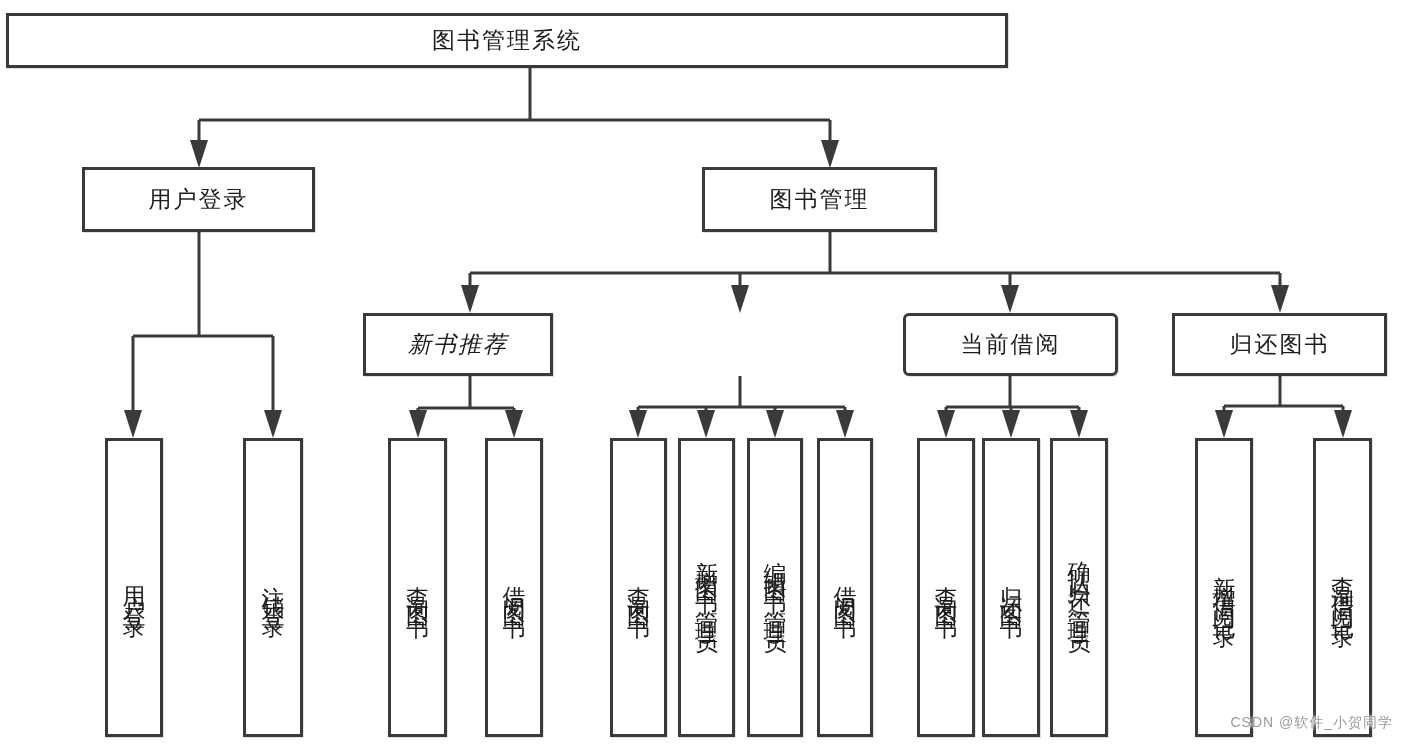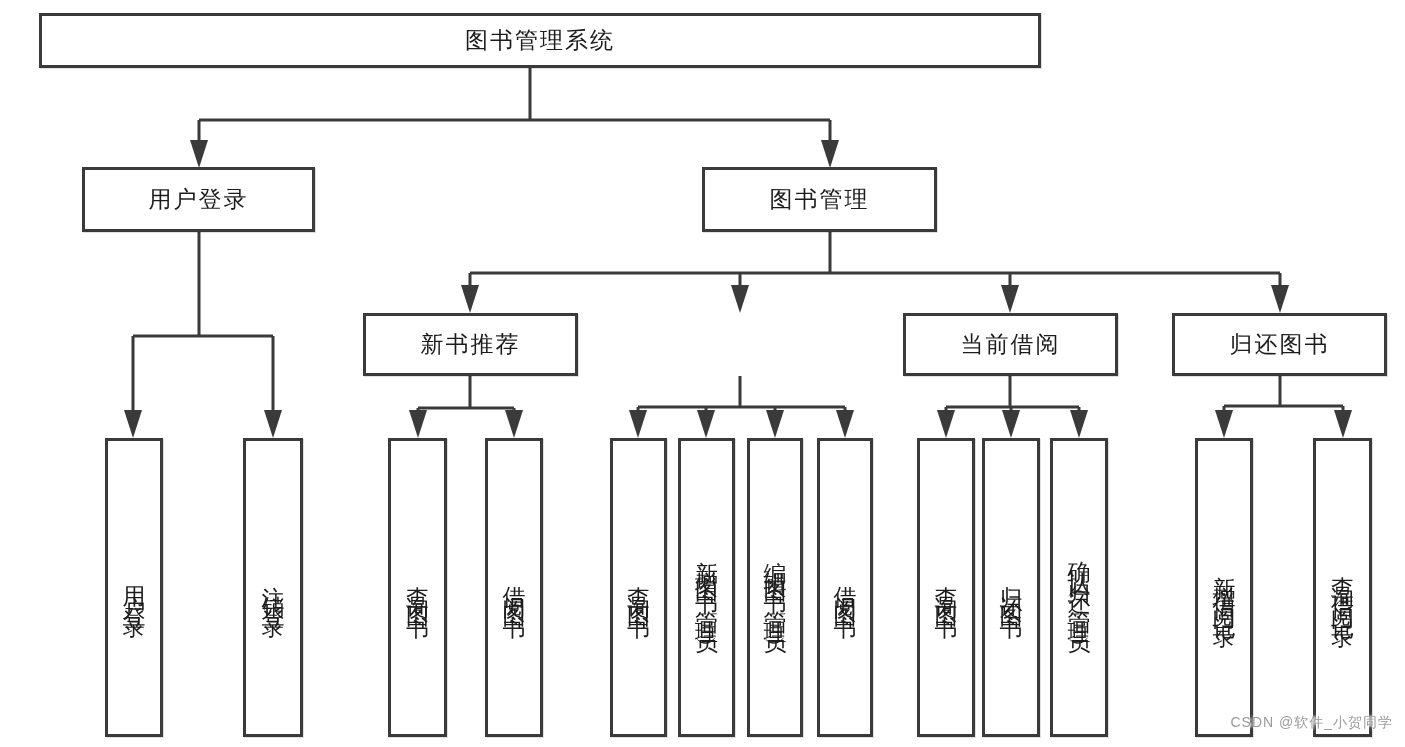--- a/index.html
+++ b/index.html
@@ -96,35 +96,35 @@
       <polygon points="1002,410 1020,410 1011,438"></polygon>
       <polygon points="1070,410 1088,410 1079,438"></polygon>
     </g>
     <g>
       <path d="M1280 376 V406 M1224 406 H1343 M1224 406 V412 M1343 406 V412"></path>
       <polygon points="1215,410 1233,410 1224,438"></polygon>
       <polygon points="1334,410 1352,410 1343,438"></polygon>
     </g>
   </svg>
 
-  <div class="box" style="left:39px; top:13px; width:1002px; height:55px;">
+  <div class="box" style="left:6px; top:13px; width:1002px; height:55px;">
     <span class="lbl">图书管理系统</span>
   </div>
 
   <div class="box" style="left:82px; top:167px; width:233px; height:65px;">
     <span class="lbl">用户登录</span>
   </div>
   <div class="box" style="left:702px; top:167px; width:235px; height:65px;">
     <span class="lbl">图书管理</span>
   </div>
 
-  <div class="box" style="left:363px; top:313px; width:215px; height:63px;">
+  <div class="box" style="left:363px; top:313px; width:190px; height:63px;font-style:italic;">
     <span class="lbl">新书推荐</span>
   </div>
-  <div class="box" style="left:903px; top:313px; width:215px; height:63px;">
+  <div class="box" style="left:903px; top:313px; width:215px; height:63px;border-radius:6px;">
     <span class="lbl">当前借阅</span>
   </div>
   <div class="box" style="left:1172px; top:313px; width:215px; height:63px;">
     <span class="lbl">归还图书</span>
   </div>
 
   <div class="box v" style="left:105px; top:438px; width:58px; height:299px;">
     <span class="lbl">用户登录</span>
   </div>
   <div class="box v" style="left:243px; top:438px; width:60px; height:299px;">

